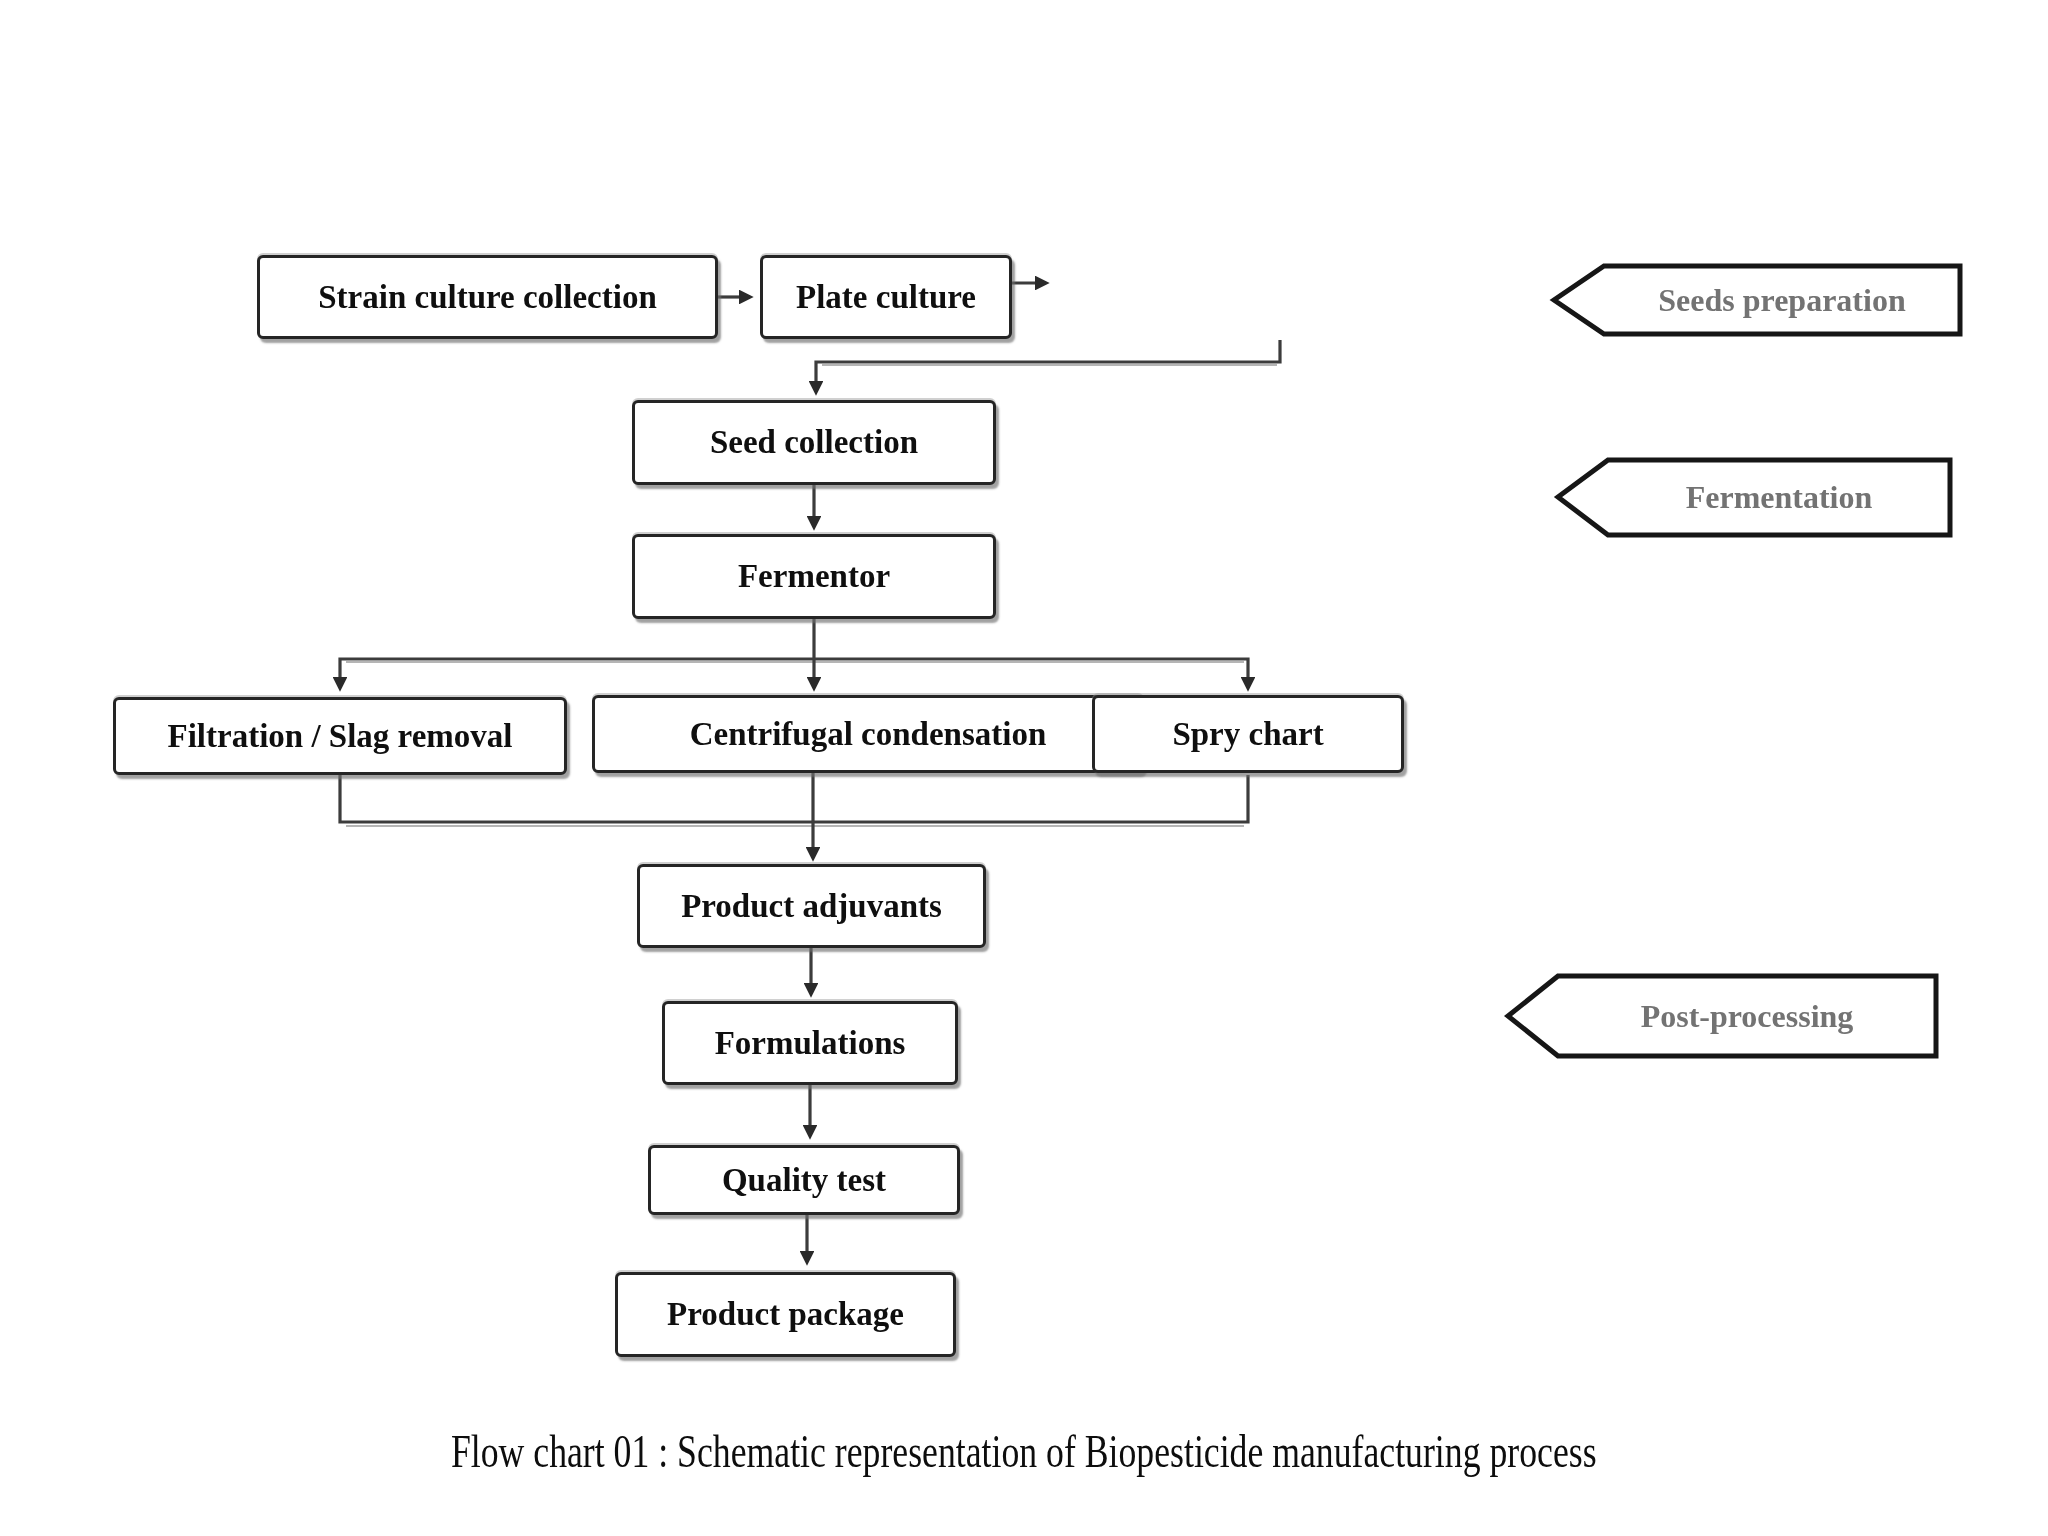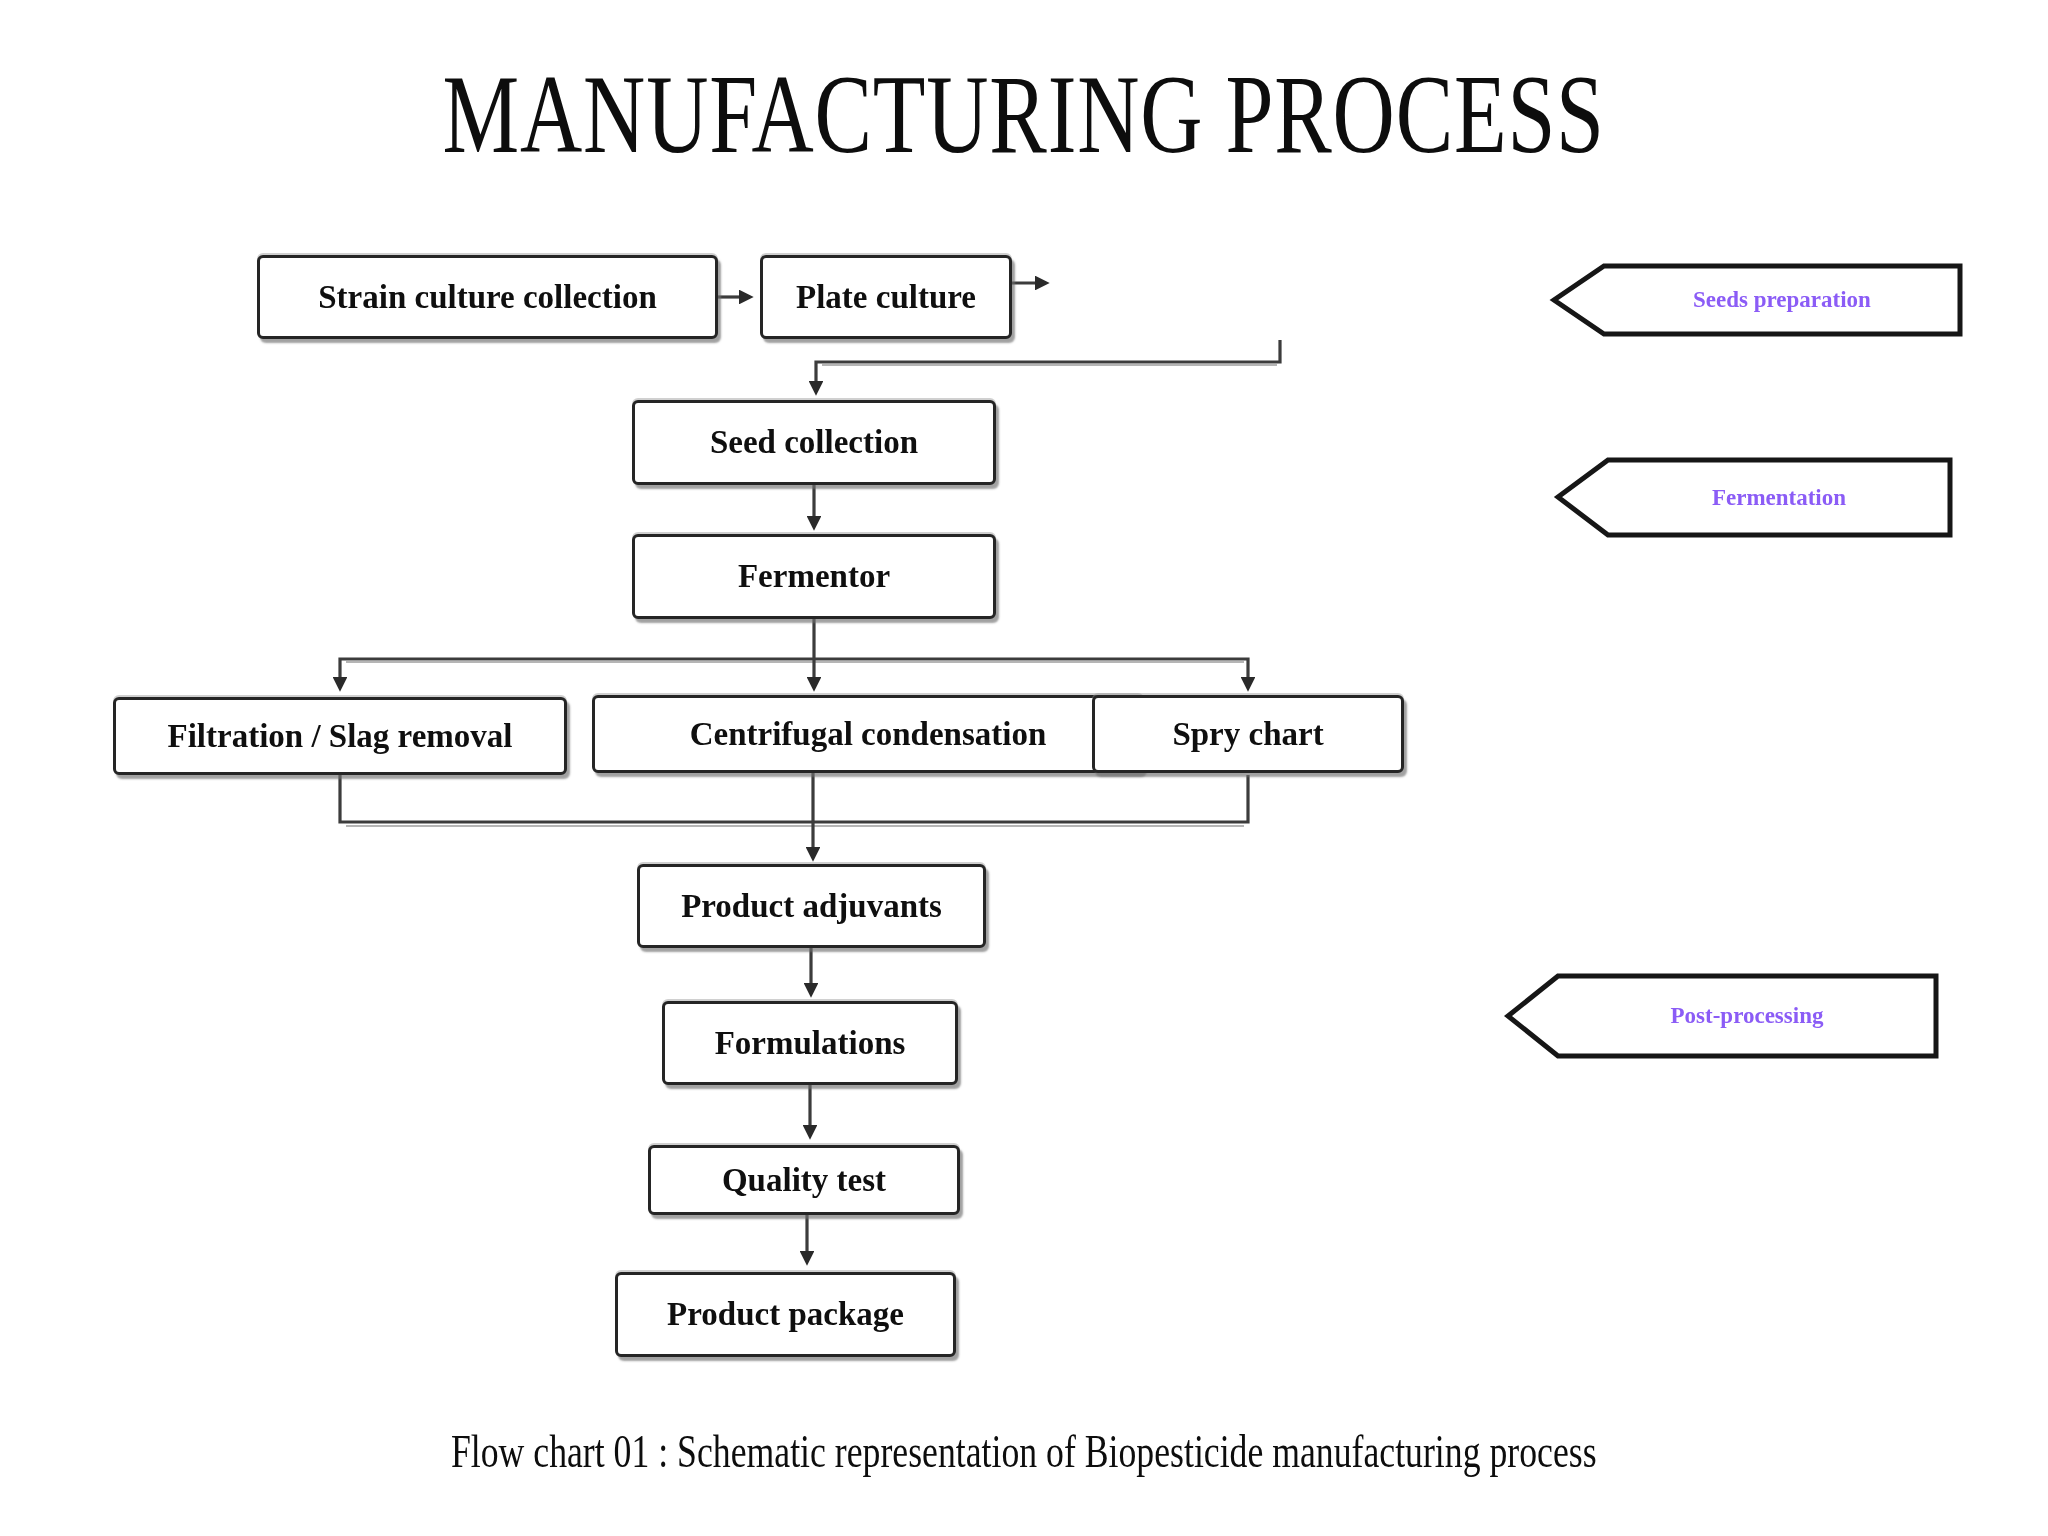--- a/index.html
+++ b/index.html
@@ -73,23 +73,23 @@
     white-space: nowrap;
     text-align: center;
     color: #0f0f0f;
   }
   .stage-label {
     position: absolute;
     display: flex;
     align-items: center;
     justify-content: center;
     font-weight: 700;
-    font-size: 23px;
+    font-size: 32px;
     white-space: nowrap;
-    color: #8b5cf6;
+    color: #737373;
   }
   .caption-wrap {
     position: absolute;
     top: 1428px;
     left: 0;
     right: 0;
     text-align: center;
     white-space: nowrap;
   }
   .caption-text {
@@ -100,23 +100,20 @@
     transform: scaleX(0.76);
     transform-origin: 50% 50%;
     line-height: 1;
   }
 </style>
 </head>
 <body>
 
 <div id="canvas">
 
-  <div class="title-wrap">
-    <span class="title-text">MANUFACTURING PROCESS</span>
-  </div>
 
   <svg class="wires" viewBox="0 0 2048 1536">
     <defs>
       <marker id="arr" viewBox="0 0 10 10" refX="7.5" refY="5" markerWidth="4.6" markerHeight="4.6" orient="auto-start-reverse">
         <path d="M0,0 L10,5 L0,10 z" fill="#2a2a2a"></path>
       </marker>
     </defs>
 
     <path class="wire-shadow" d="M822 365 H1277"></path>
     <path class="wire-shadow" d="M346 662 H1244"></path>

